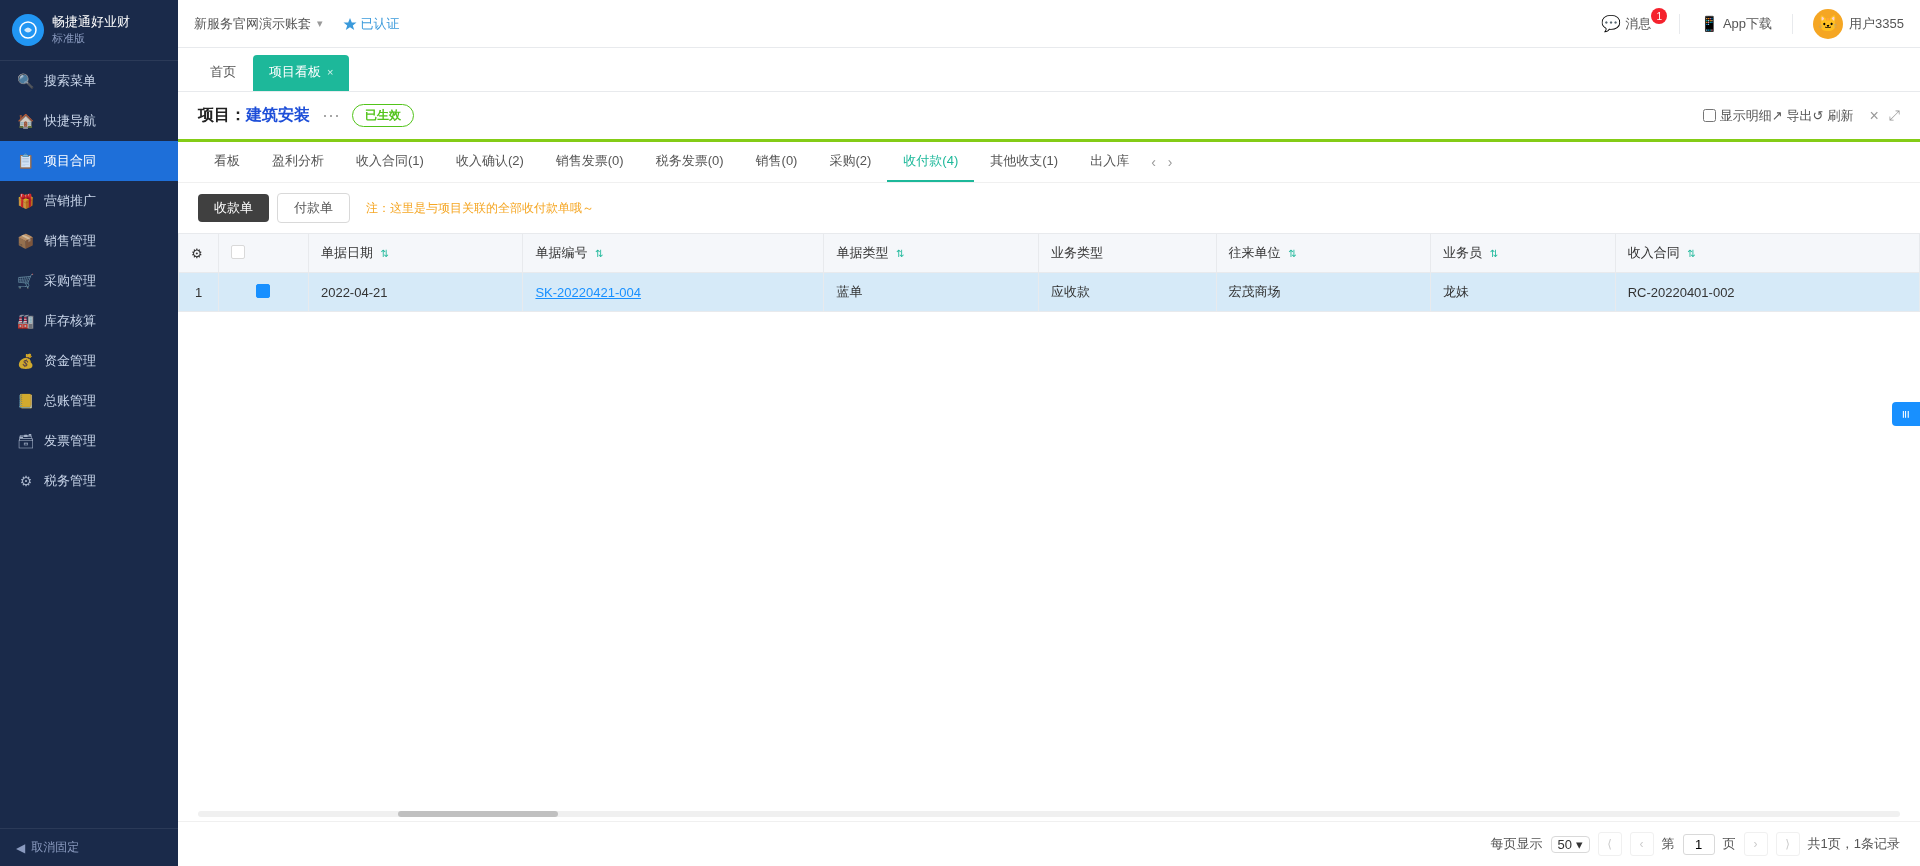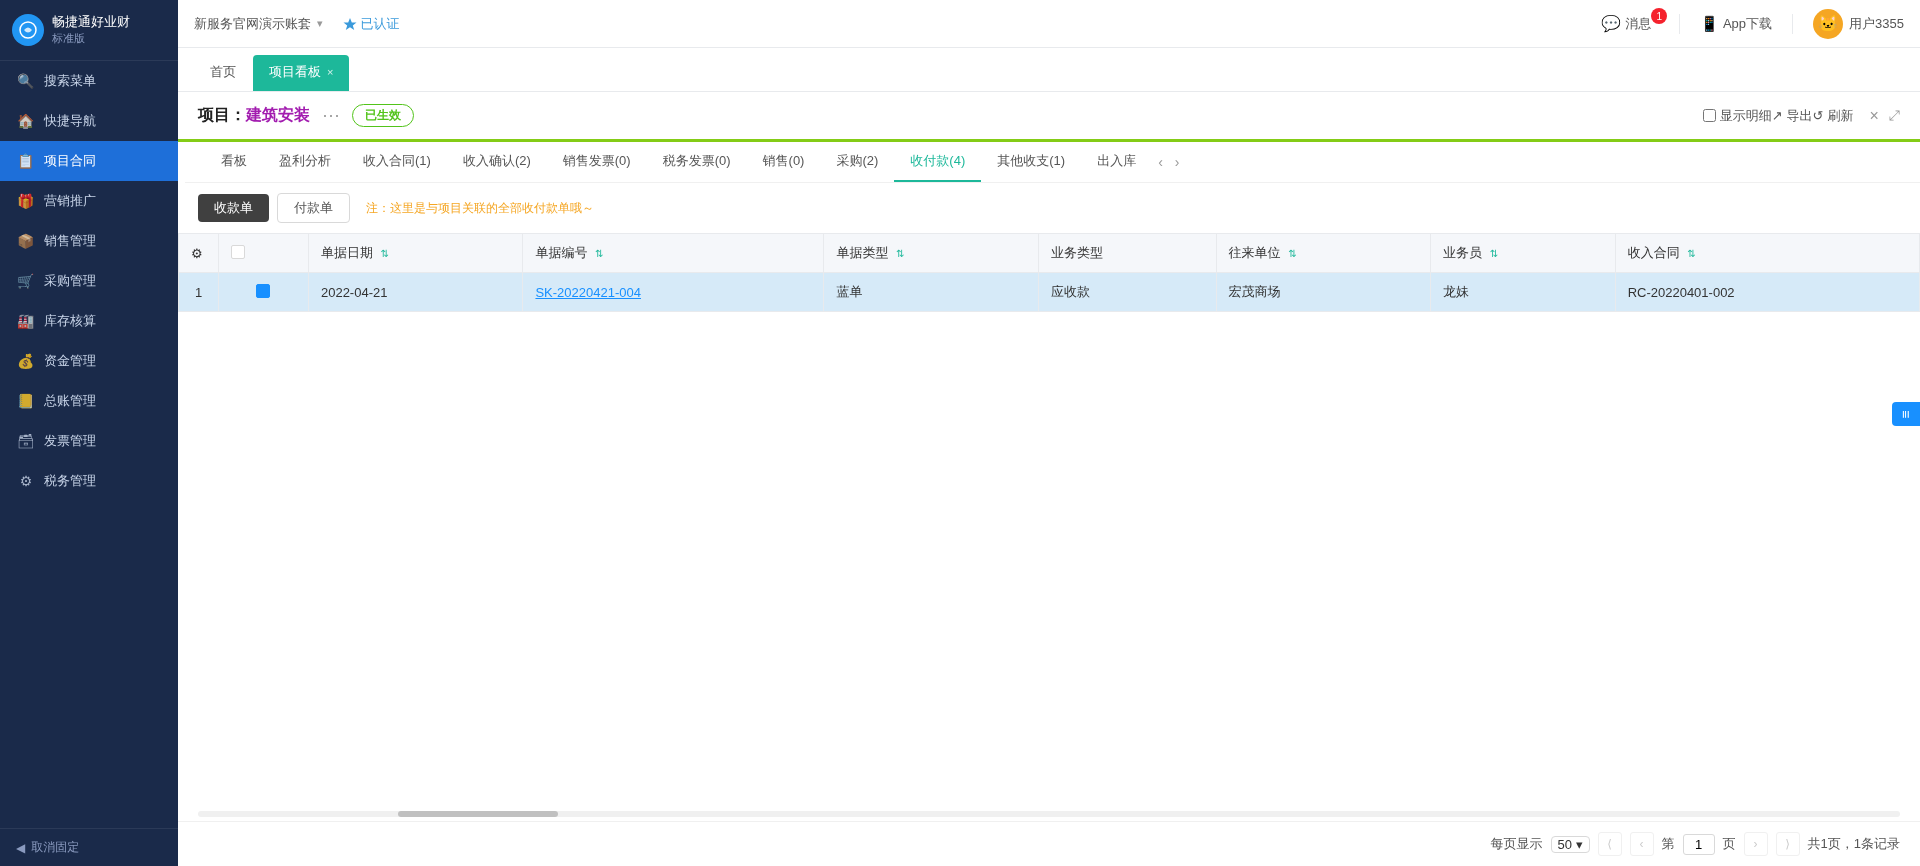--- a/index.html
+++ b/index.html
@@ -212,21 +212,20 @@
 
     
     .sub-nav {
       display: flex;
       align-items: center;
       border-bottom: 1px solid #f0f0f0;
       padding: 0 20px;
       flex-shrink: 0;
       gap: 0;
       overflow-x: auto;
-      margin-left: 7px;
     }
     .sub-nav::-webkit-scrollbar { display: none; }
     .sub-nav-item {
       padding: 10px 16px;
       cursor: pointer;
       font-size: 13px;
       color: #555;
       white-space: nowrap;
       border-bottom: 2px solid transparent;
       position: relative;
@@ -498,21 +497,21 @@
     <div class="tab-item active">
       <span>项目看板</span>
       <span class="tab-close">×</span>
     </div>
   </div>
 
   <div class="content">
 
     <div class="page-header">
       <span style="font-size:16px; font-weight:bold; color:#222;">项目：</span>
-      <span style="font-size:16px; font-weight:bold; color:#a21caf;">建筑安装</span>
+      <span style="font-size:16px; font-weight:bold; color:#1d4ed8;">建筑安装</span>
       <span class="page-more">···</span>
       <span class="page-status">已生效</span>
       <div class="page-header-spacer"></div>
       <div class="page-header-actions">
         <label class="show-detail">
           <input type="checkbox" style="width: 13px; height: 13px;">
           <span>显示明细</span>
         </label>
         <div class="export-btn">
           <span>↗</span>

